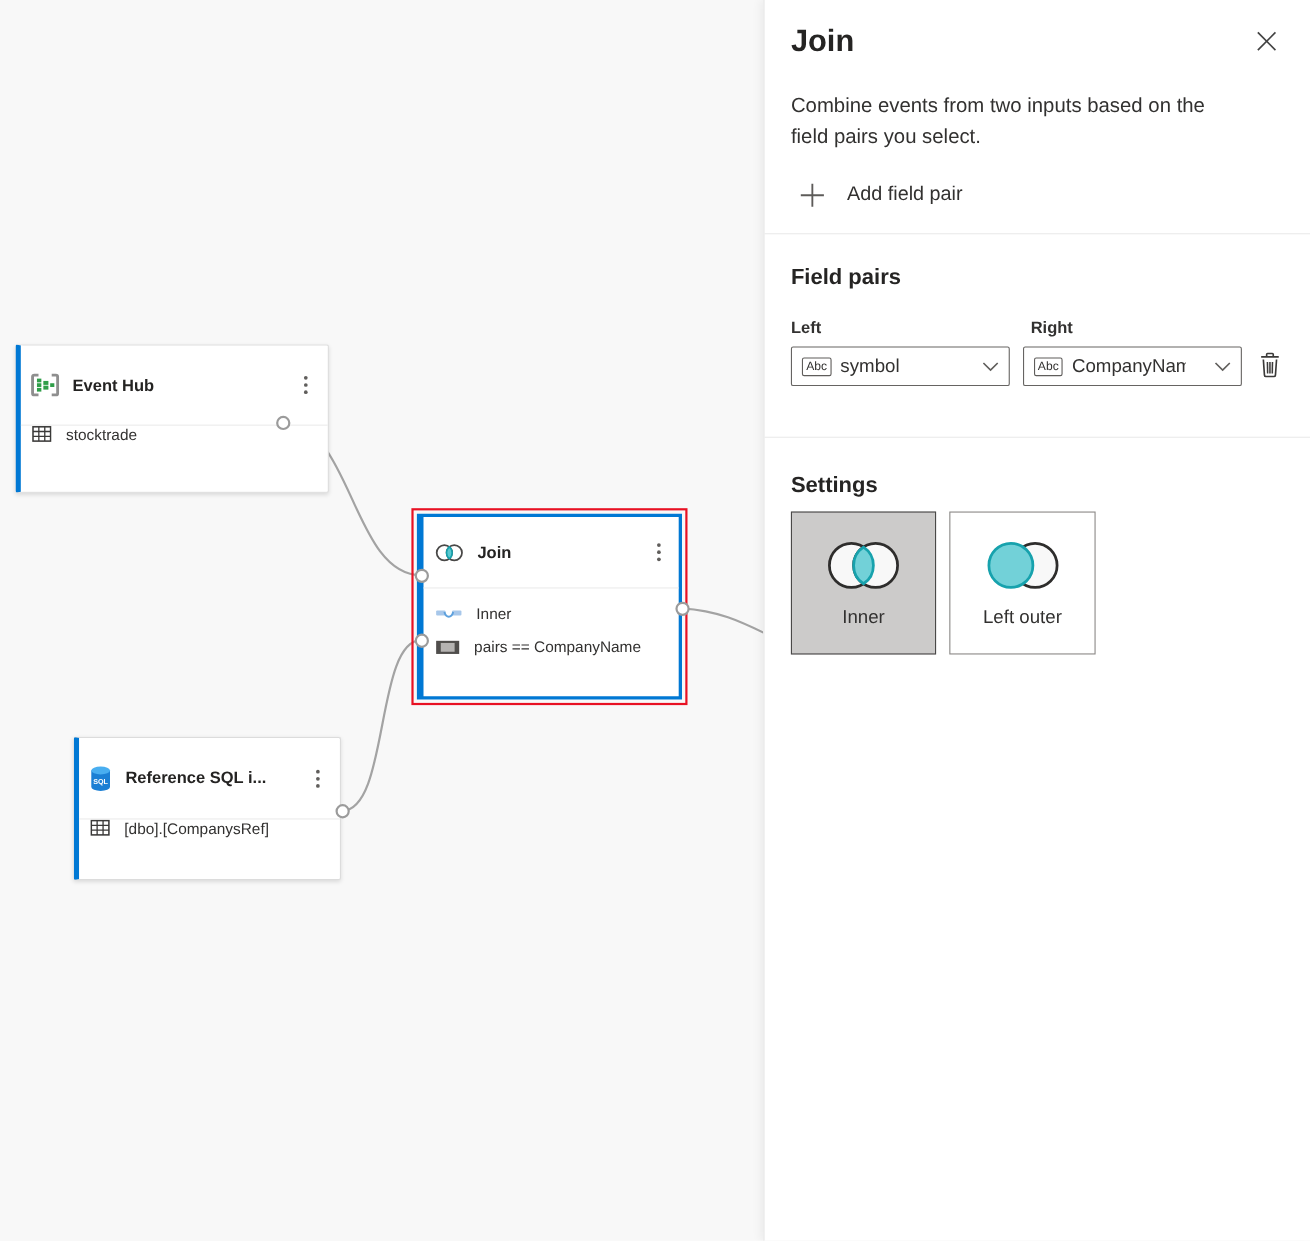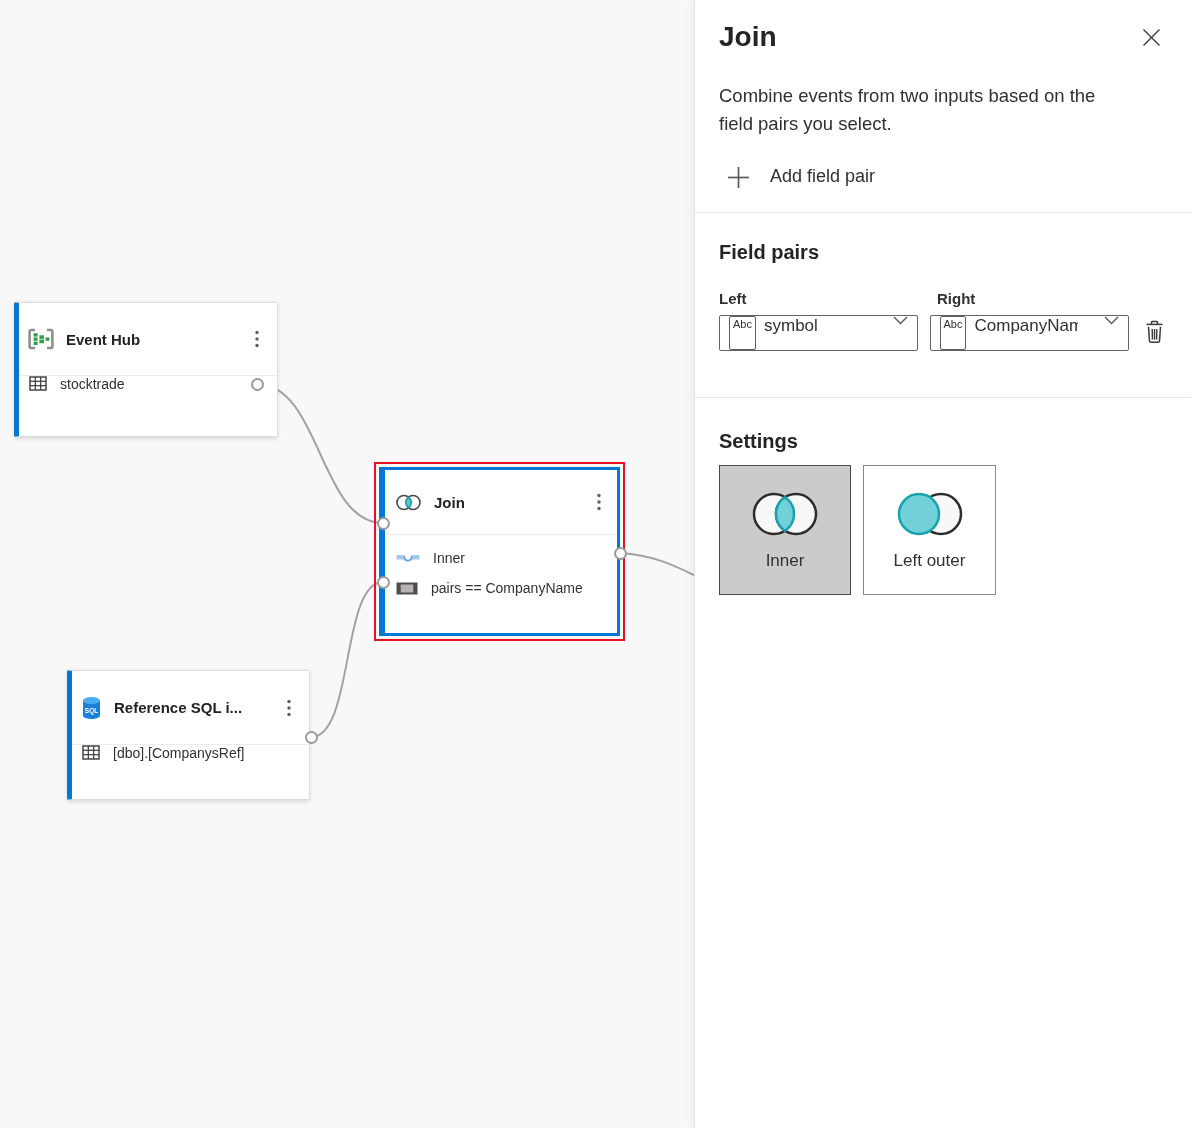--- a/index.html
+++ b/index.html
@@ -48,21 +48,21 @@
   .desc { margin-top:26px; font-size:18.5px; line-height:28px; color:#323130; max-width:400px; }
   .add-pair { display:flex; align-items:flex-start; gap:20px; margin-top:28px; margin-left:8px;
               background:none; border:none; font-size:18px; color:#323130;
               font-family:inherit; cursor:pointer; height:30px; }
   .divider { height:1px; background:#eaeaea; margin:16px -24px 0; }
   .sec-heading { font-size:20px; font-weight:600; color:#252423; margin-top:28px; }
   .pair-labels { display:flex; margin-top:26px; font-size:15px; font-weight:600; color:#323130; }
   .pair-labels .l { width:218px; }
   .pair-row { display:flex; align-items:center; margin-top:8px; }
   .combo { width:206px; height:36px; border:1px solid #666462; border-radius:2px;
-           display:flex; padding:0 9px; background:#fff; cursor:pointer; }
+           display:flex; align-items:center; padding:0 9px; background:#fff; cursor:pointer; }
   .combo.right { width:207px; margin-left:12px; }
   .abc-badge { border:1px solid #5f5d5b; border-radius:2px; font-size:11px; color:#323130;
                padding:1px 3px; line-height:13px; flex:none; }
   .combo-val { font-size:17px; color:#323130; margin-left:8px; white-space:nowrap;
                overflow:hidden; flex:1; }
   .combo-val.clip { flex:none; width:104px; }
   .chev { flex:none; margin-left:auto; }
   .trash-btn { margin-left:13px; background:none; border:none; padding:2px; cursor:pointer; }
   .divider.d2 { margin-top:46px; }
   .sec-heading.settings { margin-top:32px; }
@@ -80,21 +80,21 @@
 <div class="app">
 
   <div class="canvas">
 
     <svg class="edges" width="694" height="1128">
       <path d="M257,384 C320,384 320,523 383,523"></path>
       <path d="M311,737 C354,737 341,582 383,582"></path>
       <path d="M620,553 C652,555 672,564 702,579"></path>
     </svg>
 
-    <div class="node" style="left:14px;top:302px;width:264px;height:135px">
+    <div class="node" style="left:14px;top:313px;width:285px;height:135px">
       <div class="node-header eh-header">
         <svg width="26" height="22" viewBox="0 0 26 22">
           <path d="M7,2 H3.2 Q1.6,2 1.6,3.6 V18.4 Q1.6,20 3.2,20 H7" fill="none" stroke="#8f8f8f" stroke-width="2.6"></path>
           <path d="M19,2 H22.8 Q24.4,2 24.4,3.6 V18.4 Q24.4,20 22.8,20 H19" fill="none" stroke="#8f8f8f" stroke-width="2.6"></path>
           <rect x="5.6" y="5.2" width="4" height="3.4" fill="#2f9e49"></rect>
           <rect x="5.6" y="9.4" width="4" height="3.4" fill="#2f9e49"></rect>
           <rect x="5.6" y="13.6" width="4" height="3.4" fill="#2f9e49"></rect>
           <rect x="11.4" y="7.3" width="4.6" height="3.6" fill="#2f9e49"></rect>
           <rect x="11.4" y="11.6" width="4.6" height="3.6" fill="#2f9e49"></rect>
           <rect x="17.6" y="9.4" width="3.8" height="3.4" fill="#2f9e49"></rect>

